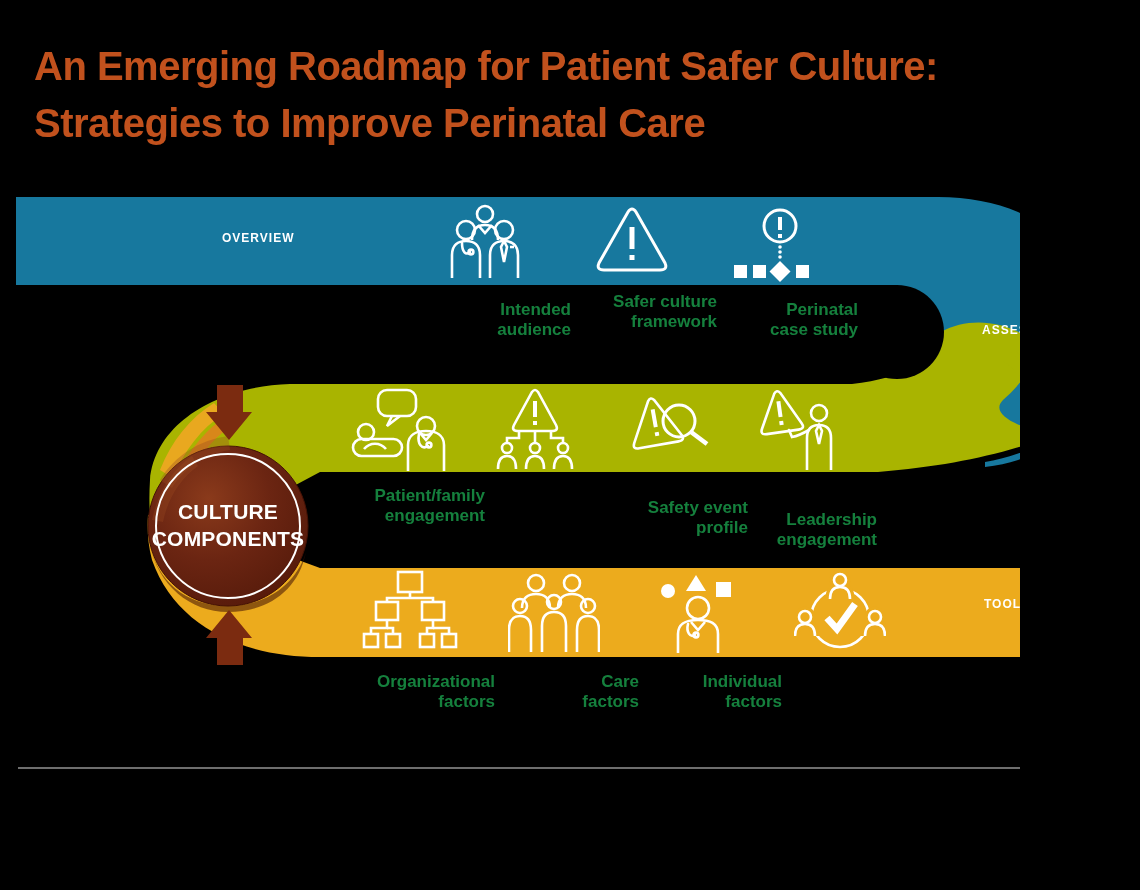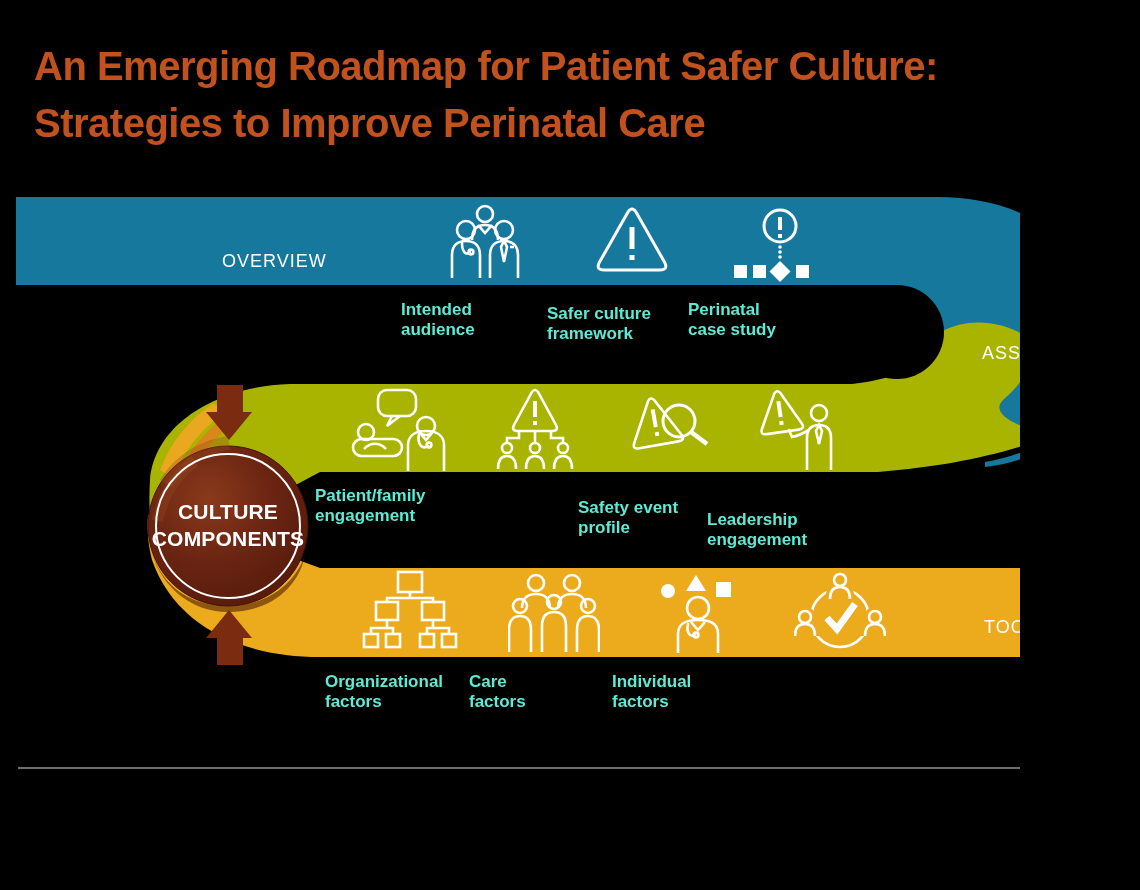--- a/index.html
+++ b/index.html
@@ -1,23 +1,23 @@
 <!DOCTYPE html>
 <html><head>
 <meta charset="utf-8">
 <style>
   html,body{margin:0;padding:0;background:#000;}
   #stage{position:relative;width:1020px;height:890px;background:#000;overflow:hidden;
          font-family:"Liberation Sans","DejaVu Sans",sans-serif;}
   .abs{position:absolute;}
   #title{left:34px;top:38px;width:1050px;color:#C1511D;font-weight:bold;
          font-size:40px;line-height:57px;letter-spacing:-0.5px;}
-  .band-label{color:#fff;font-weight:normal;font-size:18px;letter-spacing:1px;margin-top:20px;}
-  .item-label{color:#5eead4;font-weight:bold;font-size:17px;line-height:20px;
-              text-align:left;width:170px;margin-left:-85px;}
+  .band-label{color:#fff;font-weight:bold;font-size:12px;letter-spacing:1px;}
+  .item-label{color:#15803d;font-weight:bold;font-size:17px;line-height:20px;
+              text-align:right;width:170px;margin-left:-85px;}
   #hub-text{left:228px;top:498px;width:200px;margin-left:-100px;text-align:center;
             color:#fff;font-weight:bold;font-size:21px;line-height:27px;letter-spacing:0.2px;}
   #divider{left:18px;top:767px;width:1104px;height:2px;background:#6e6e6e;}
   svg{display:block;}
   .icon{position:absolute;}
   .icon path,.icon circle,.icon rect,.icon line,.icon polyline{vector-effect:none;}
 </style>
 </head>
 <body>
 
@@ -238,21 +238,21 @@
         <path d="M1,66 C1,57 5,54 11,54 C17,54 21,57 21,66"></path>
       <circle cx="81" cy="47" r="6"></circle>
         <path d="M71,66 C71,57 75,54 81,54 C87,54 91,57 91,66"></path>
     </g>
   </svg>
 
   <div class="abs item-label" style="left:486px;top:300px">
     <div>Intended</div>
     <div>audience</div>
   </div>
-  <div class="abs item-label" style="left:632px;top:304px">
+  <div class="abs item-label" style="left:632px;top:292px">
     <div>Safer culture</div>
     <div>framework</div>
   </div>
   <div class="abs item-label" style="left:773px;top:300px">
     <div>Perinatal</div>
     <div>case study</div>
   </div>
 
   <div class="abs item-label" style="left:400px;top:486px">
     <div>Patient/family</div>

